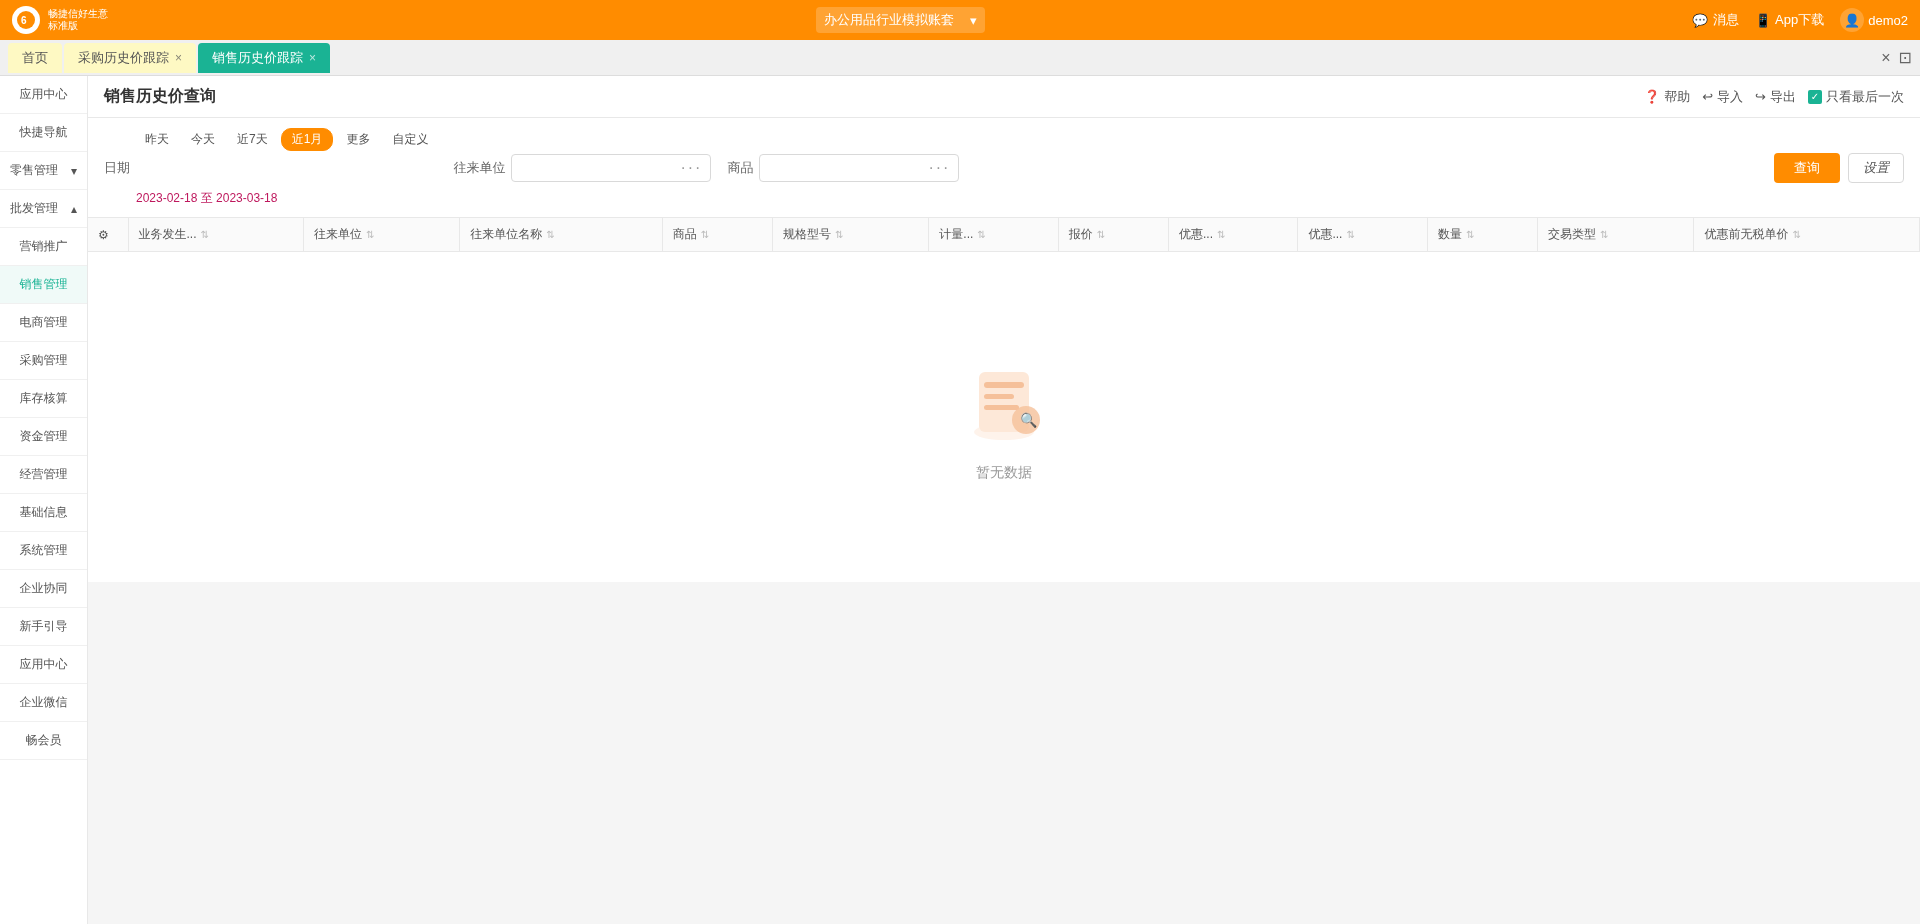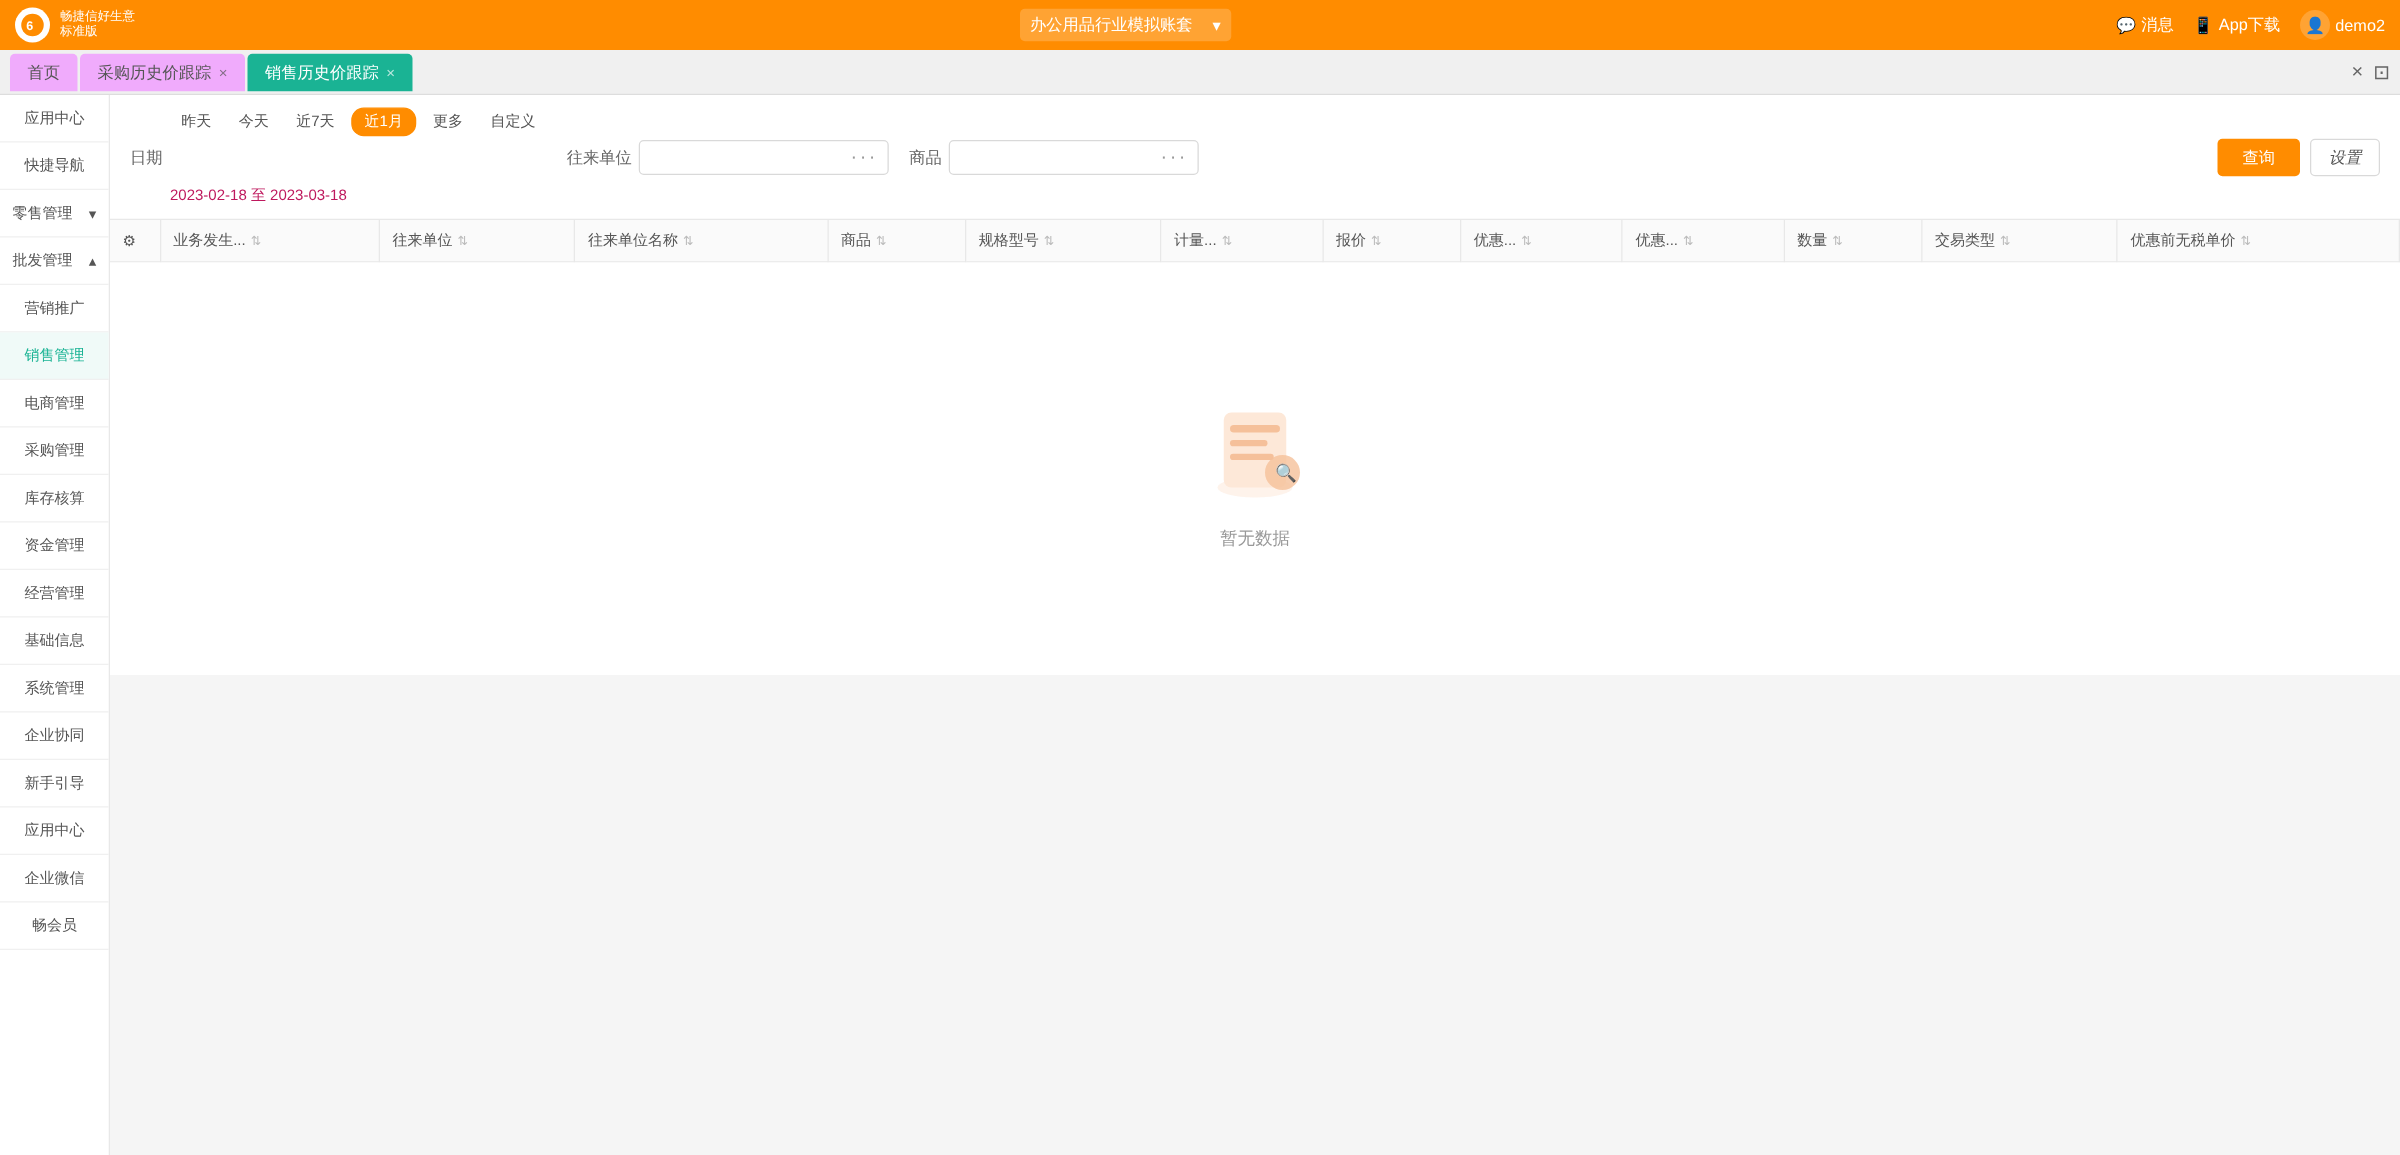--- a/index.html
+++ b/index.html
@@ -35,21 +35,21 @@
     .tab-item {
       height: 30px;
       padding: 0 14px;
       display: flex;
       align-items: center;
       gap: 6px;
       border-radius: 4px 4px 0 0;
       cursor: pointer;
       font-size: 13px;
       color: #555;
-      background: #f0abfc;
+      background: #fef9c3;
       white-space: nowrap;
     }
     .tab-item.active {
       background: #1ab394;
       color: #fff;
     }
     .tab-close { font-size: 12px; cursor: pointer; opacity: 0.7; }
     .tab-bar-actions { margin-left: auto; display: flex; align-items: center; gap: 8px; color: #666; }
     .tab-bar-actions span { cursor: pointer; font-size: 16px; }
 
@@ -297,20 +297,41 @@
     <div class="sidebar-item">
       <span>企业微信</span>
     </div>
     <div class="sidebar-item">
       <span>畅会员</span>
     </div>
   </div>
 
   <div class="content">
 
+    <div class="page-header">
+      <div class="page-title">销售历史价查询</div>
+      <div class="page-actions">
+        <span>
+          <span>❓</span>
+          <span>帮助</span>
+        </span>
+        <span>
+          <span>↩</span>
+          <span>导入</span>
+        </span>
+        <span>
+          <span>↪</span>
+          <span>导出</span>
+        </span>
+        <label class="only-last-checkbox">
+          <div class="checkbox-icon">✓</div>
+          <span>只看最后一次</span>
+        </label>
+      </div>
+    </div>
 
     <div class="filter-bar">
       <div class="filter-group">
         <span class="filter-label">日期</span>
         <div class="date-filter-col">
           <div class="date-options">
             <span class="date-btn">昨天</span>
             <span class="date-btn">今天</span>
             <span class="date-btn">近7天</span>
             <span class="date-btn active">近1月</span>

